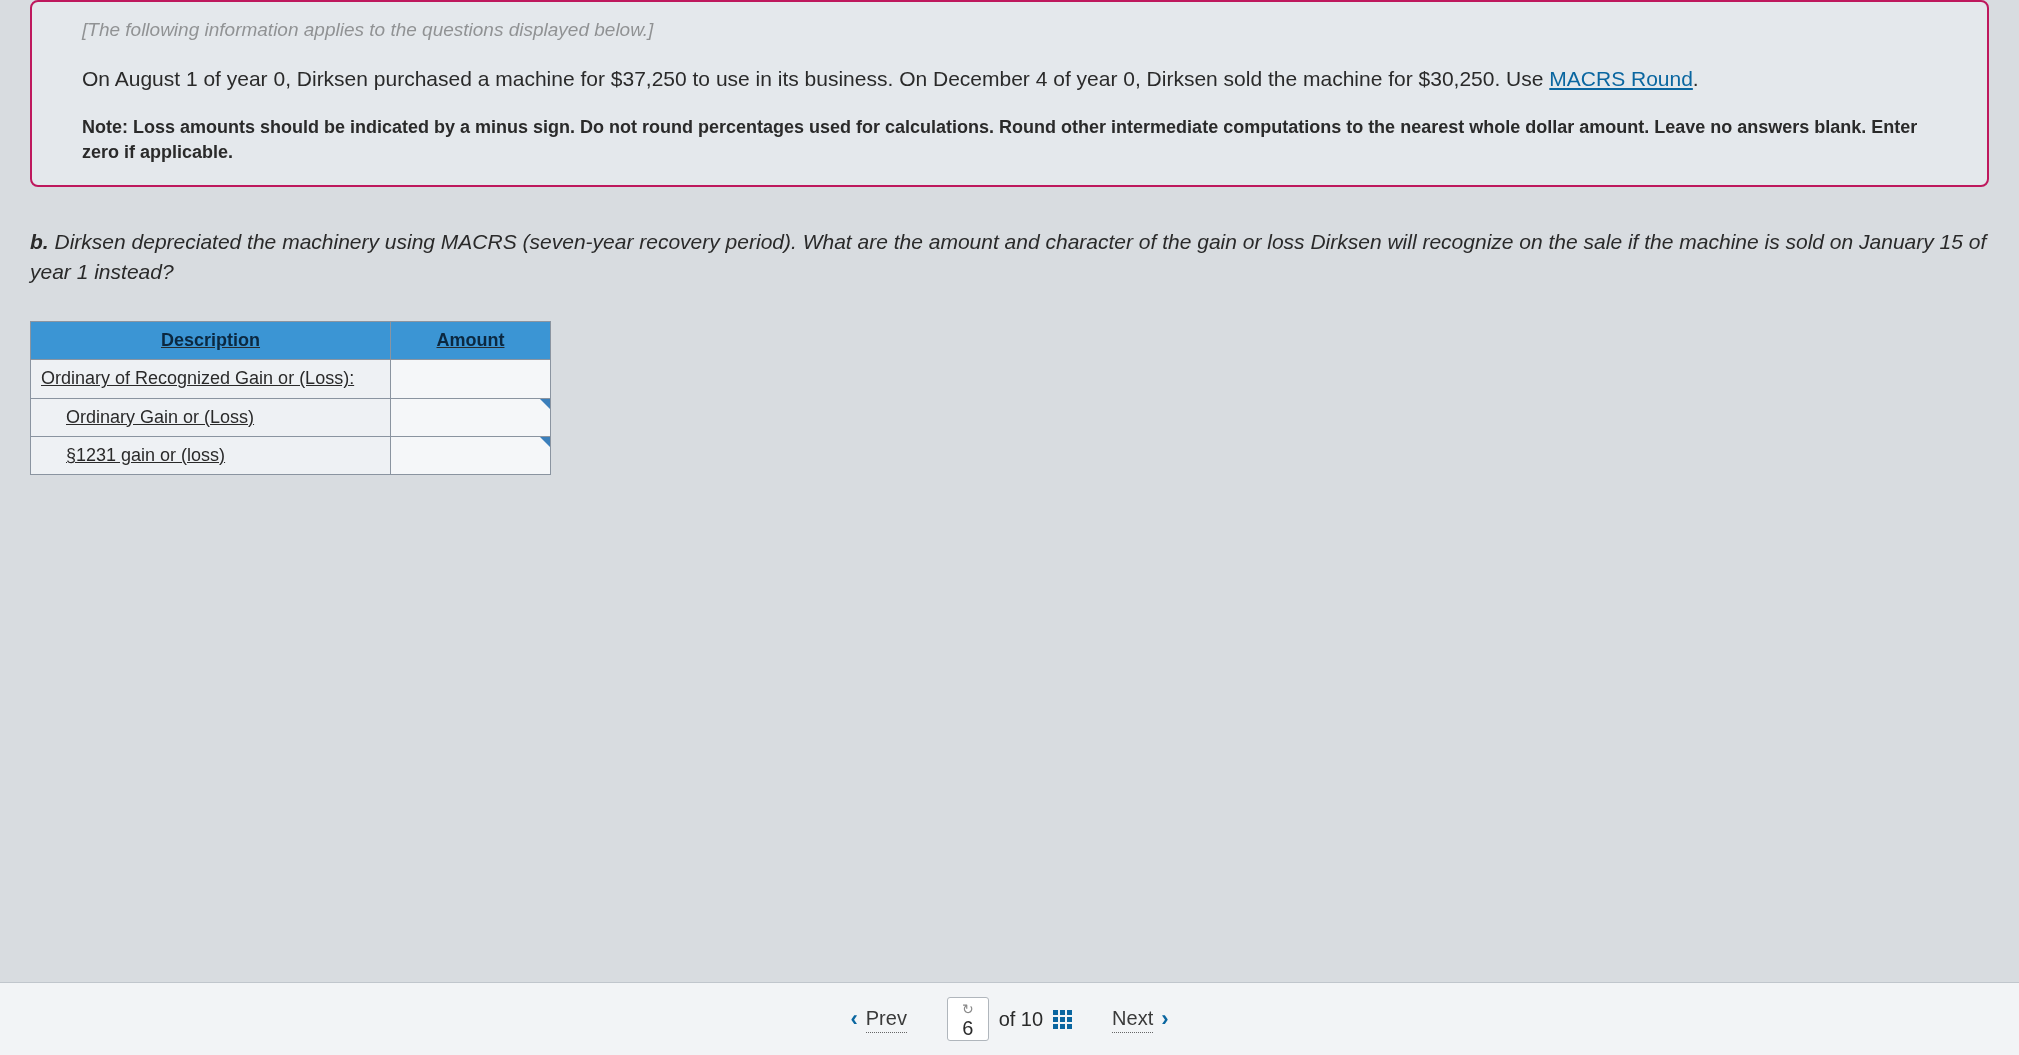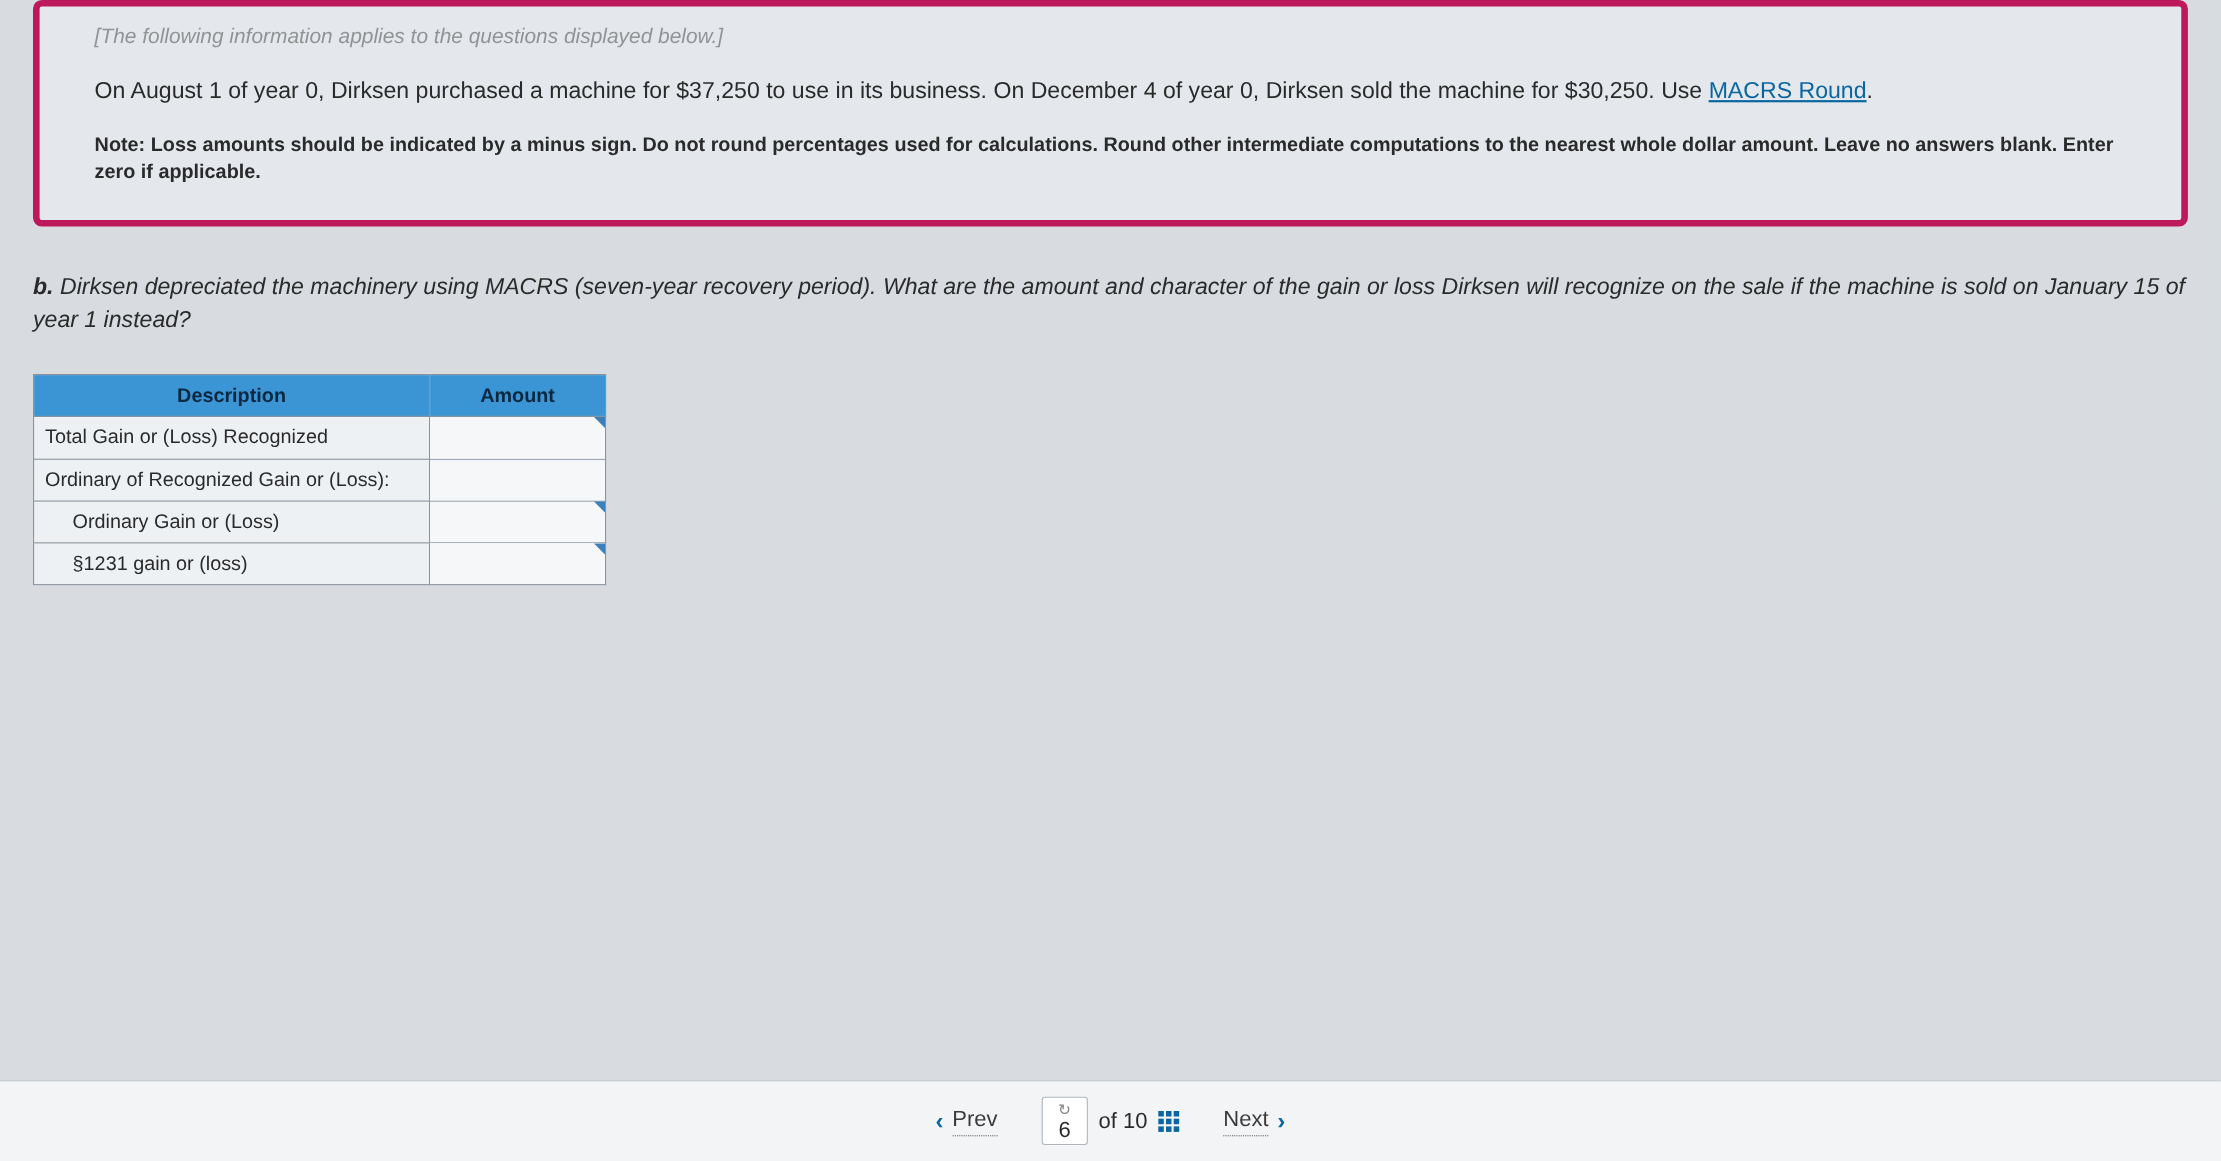--- a/index.html
+++ b/index.html
@@ -6,24 +6,24 @@
   body {
     font-family: Arial, Helvetica, sans-serif;
     background: #d8dce0;
     color: #2a2a2a;
     font-size: 20px;
     line-height: 1.4;
     min-height: 1055px;
   }
   .info-box {
     background: #e4e8ec;
-    border: 6px solid #be185d;
+    border: 2px solid #be185d;
     border-radius: 8px;
     margin: 0 30px 40px 30px;
-    padding: 25px 50px 31px 50px;
+    padding: 25px 50px 20px 50px;
   }
   .info-intro {
     font-style: italic;
     color: #5a5a5a;
     font-size: 19px;
     margin-bottom: 20px;
     margin-top: -10px;
     opacity: 0.6;
   }
   .info-para { margin-bottom: 22px; font-size: 21px; }
@@ -39,20 +39,21 @@
     padding: 0 30px;
     margin-bottom: 35px;
     font-size: 21px;
     font-style: italic;
   }
   .question-block .bb { font-weight: bold; }
   .answer-table {
     margin-left: 30px;
     border-collapse: collapse;
     background: #eef1f4;
+    text-decoration: underline;
   }
   .answer-table th, .answer-table td {
     border: 1px solid #8a94a0;
     padding: 6px 10px;
     font-size: 18px;
     text-align: left;
   }
   .answer-table th {
     background: #3b95d4;
     color: #0b2840;
@@ -145,24 +146,20 @@
 </div>
 
 <table class="answer-table">
   <thead>
     <tr>
       <th class="desc-col">Description</th>
       <th class="amt-col">Amount</th>
     </tr>
   </thead>
   <tbody id="tbody">
-      <tr>
-        <td>Total Gain or (Loss) Recognized</td>
-        <td class="amt-cell"><div class="corner"></div><input type="text" style=""></td>
-      </tr>
       <tr>
         <td>Ordinary of Recognized Gain or (Loss):</td>
         <td class="amt-cell"></td>
       </tr>
       <tr>
         <td class="indent">Ordinary Gain or (Loss)</td>
         <td class="amt-cell"><div class="corner"></div><input type="text" style=""></td>
       </tr>
       <tr>
         <td class="indent">§1231 gain or (loss)</td>

